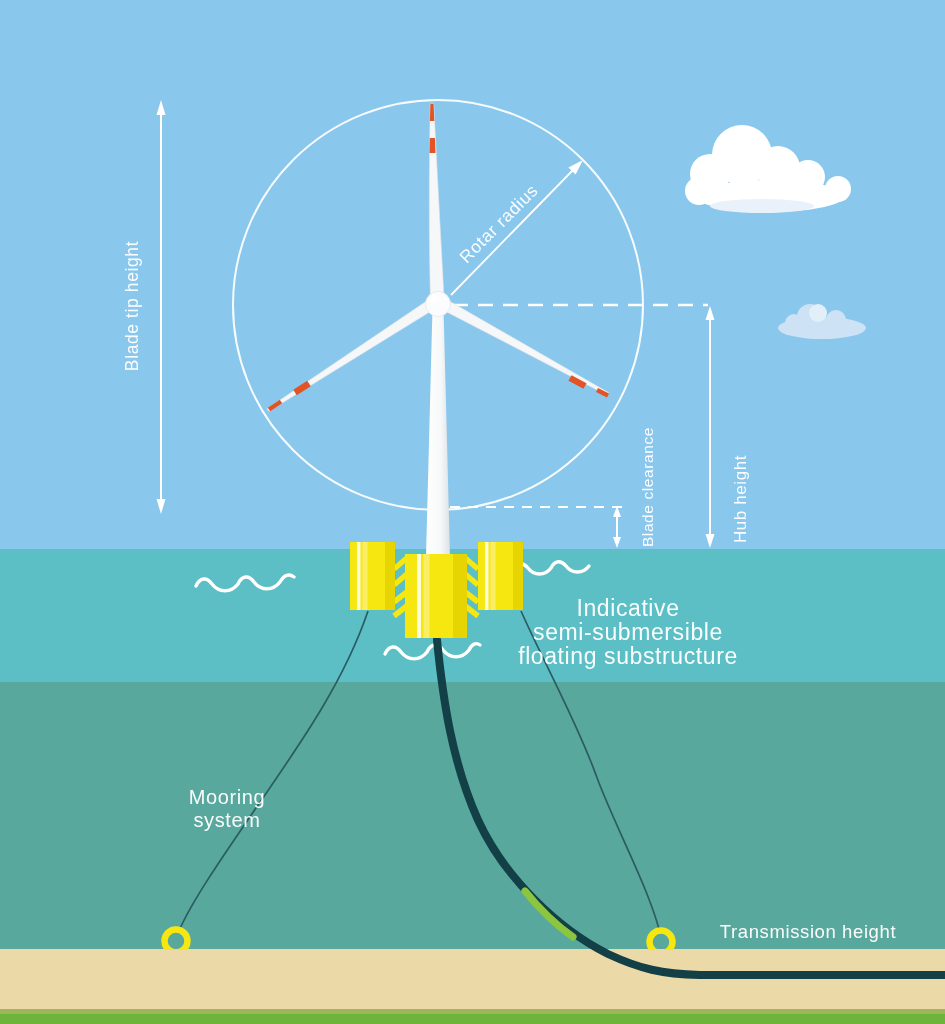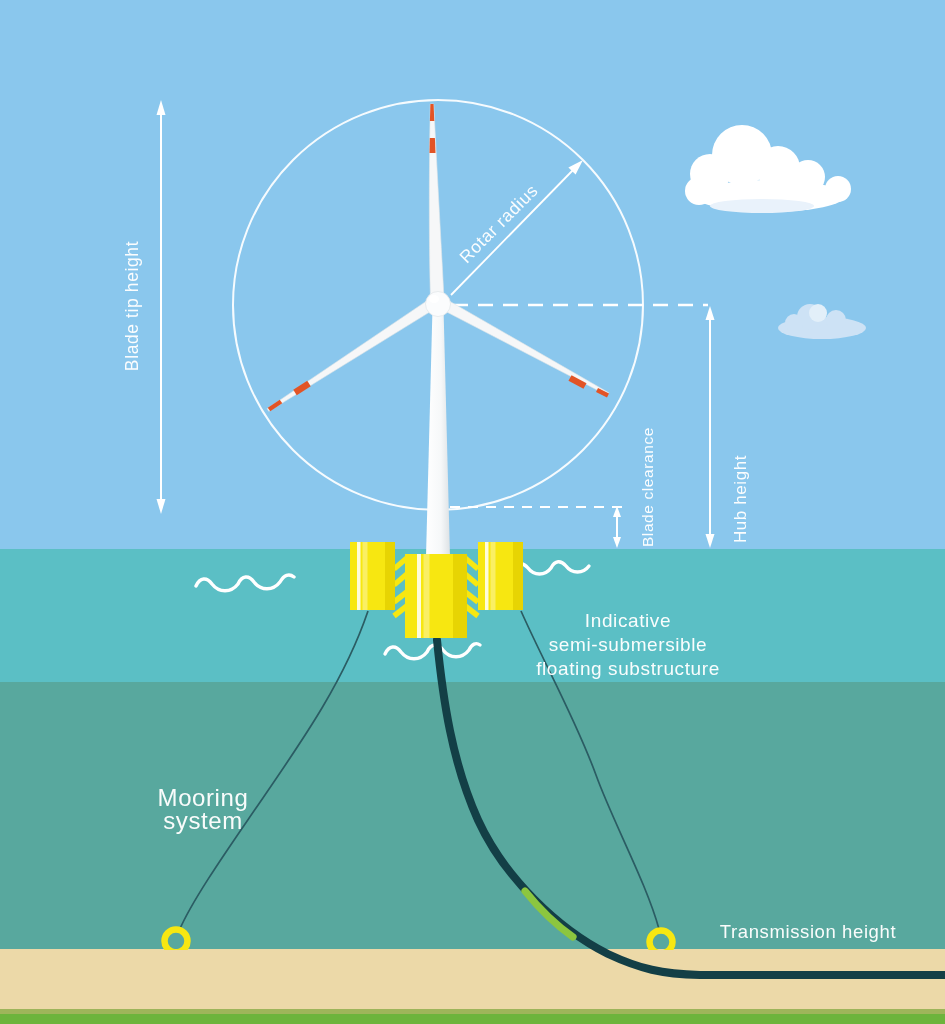--- a/index.html
+++ b/index.html
@@ -23,22 +23,22 @@
     position:absolute;color:#ffffff;opacity:.97;white-space:nowrap;
     letter-spacing:.6px;transform:translate(-50%,-50%);
   }
   .lbl.v{transform:translate(-50%,-50%) rotate(-90deg);}
   .lbl.diag{transform:translate(-50%,-50%) rotate(-45deg);}
   .lbl.center{text-align:center;white-space:pre-line;}
   #lbl-blade-tip-height{left:132px;top:306px;font-size:17.5px;}
   #lbl-rotor-radius{left:499px;top:224px;font-size:17.5px;}
   #lbl-blade-clearance{left:648px;top:487px;font-size:15.5px;}
   #lbl-hub-height{left:741px;top:499px;font-size:17px;}
-  #lbl-substructure{left:628px;top:645px;font-size:19px;line-height:24px;}
-  #lbl-mooring{left:203px;top:809px;font-size:24px;line-height:23px;}
+  #lbl-substructure{left:628px;top:632px;font-size:23px;line-height:24px;}
+  #lbl-mooring{left:227px;top:809px;font-size:20px;line-height:23px;}
   #lbl-transmission{left:808px;top:932px;font-size:18.5px;}
 </style>
 </head>
 <body>
 
 <div class="stage">
 
   <div class="band sky"></div>
   <div class="band sea-surface"></div>
   <div class="band sea-deep"></div>

